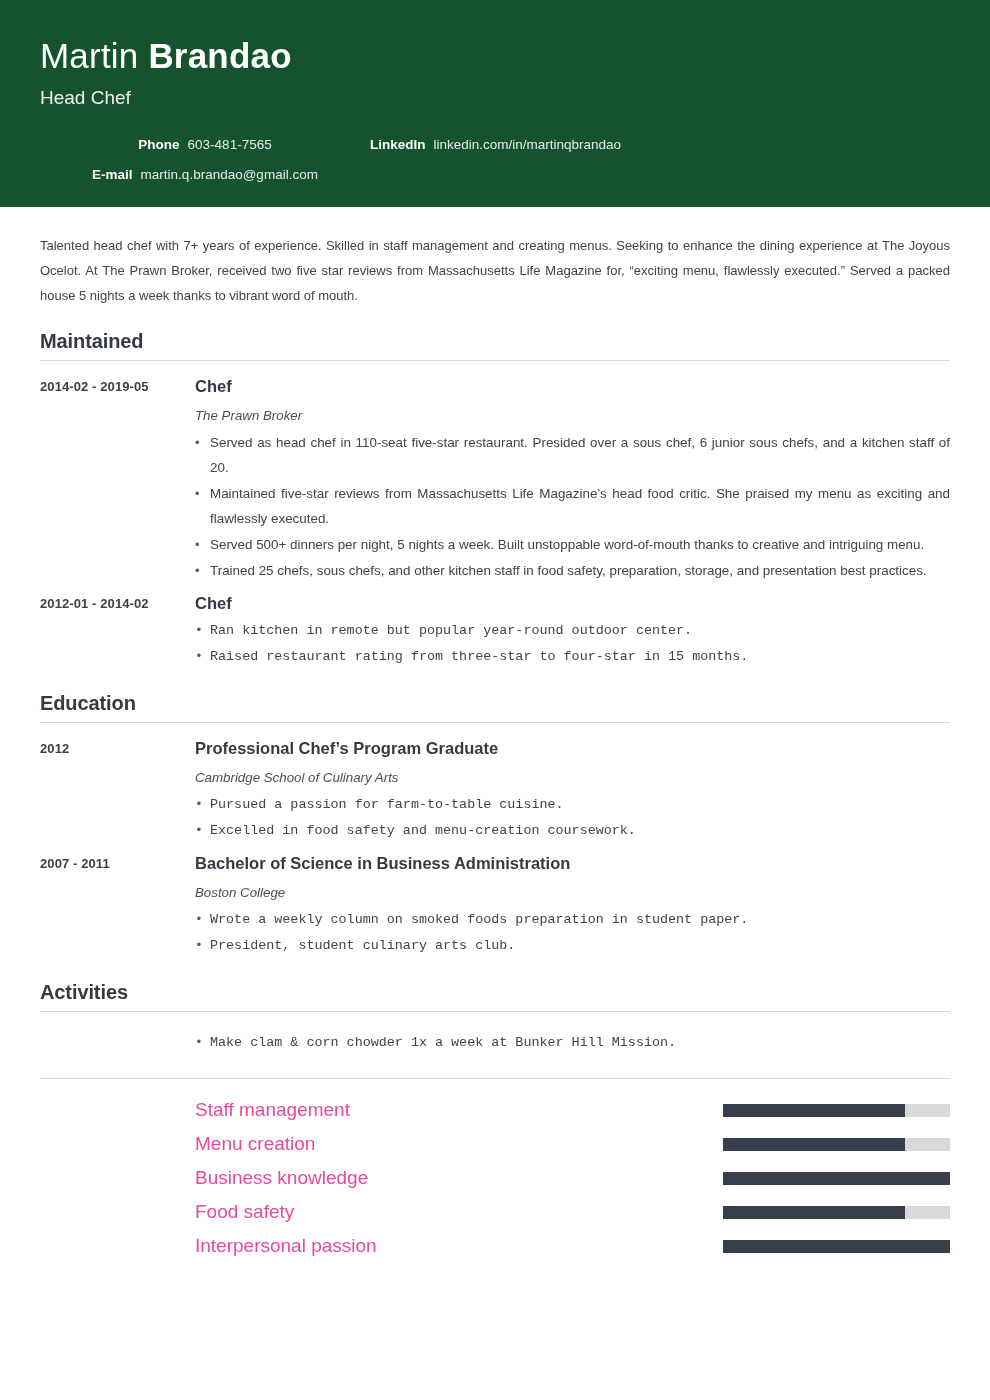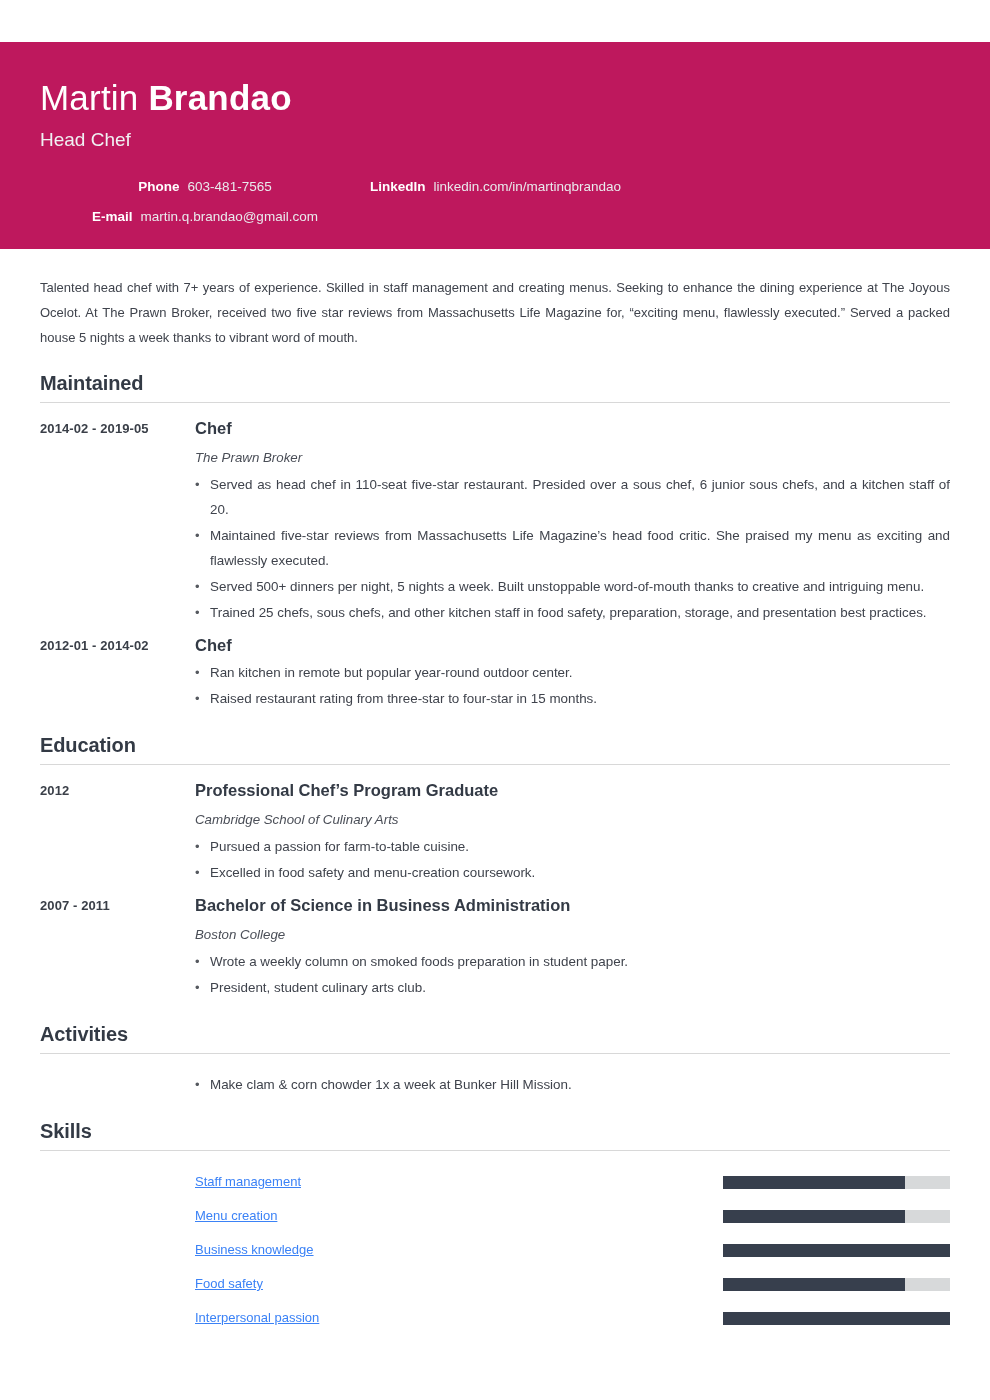--- a/index.html
+++ b/index.html
@@ -158,64 +158,64 @@
   .bullets li::before {
     content: "\2022";
     position: absolute;
     left: 0;
     top: 0;
     color: #55595f;
     font-size: 13px;
   }
   .bullets li.nojustify {
     text-align: left;
+    font-family: Liberation Mono, monospace;
   }
 
   
   .entry-dates.empty {
     visibility: hidden;
   }
 
   
   .skills-wrap {
     margin-top: 4px;
   }
   .skill-row {
     display: flex;
     align-items: center;
     height: 34px;
     padding-left: 155px;
     box-sizing: border-box;
   }
   .skill-label {
-    font-size: 13px;
-    color: #3b82f6;
+    font-size: 19px;
+    color: #ec4899;
     flex: none;
     width: 528px;
     line-height: 20px;
-    text-decoration: underline;
   }
   .skill-bar-track {
     width: 227px;
     height: 13px;
     background: #d7d9da;
     flex: none;
     position: relative;
   }
   .skill-bar-fill {
     height: 100%;
     background: #373f4d;
   }
 </style>
 </head>
 <body>
 
 <div class="resume">
 
-  <div class="header" style="background: #be185d; margin-top: 42px;">
+  <div class="header" style="background: #14532d;">
     <h1 class="name">
       <span>Martin</span>
       <span class="last">Brandao</span>
     </h1>
     <div class="job-title">Head Chef</div>
 
     <div class="contact-grid">
       <div class="contact-row">
         <div class="contact-cell col1">
           <span class="contact-label">Phone</span>
@@ -306,21 +306,20 @@
         <div class="entry-dates empty"></div>
         <div class="entry-body">
           <ul class="bullets">
             <li class="nojustify">Make clam &amp; corn chowder 1x a week at Bunker Hill Mission.</li>
           </ul>
         </div>
       </div>
     </div>
 
     <div class="section">
-      <div class="section-title">Skills</div>
       <div class="section-rule"></div>
 
       <div class="skills-wrap">
         <div class="skill-row">
           <div class="skill-label">Staff management</div>
           <div class="skill-bar-track" style="background: rgb(215, 217, 218);">
             <div class="skill-bar-fill" style="width: 80%; background: rgb(55, 63, 77);"></div>
           </div>
         </div>
         <div class="skill-row">

